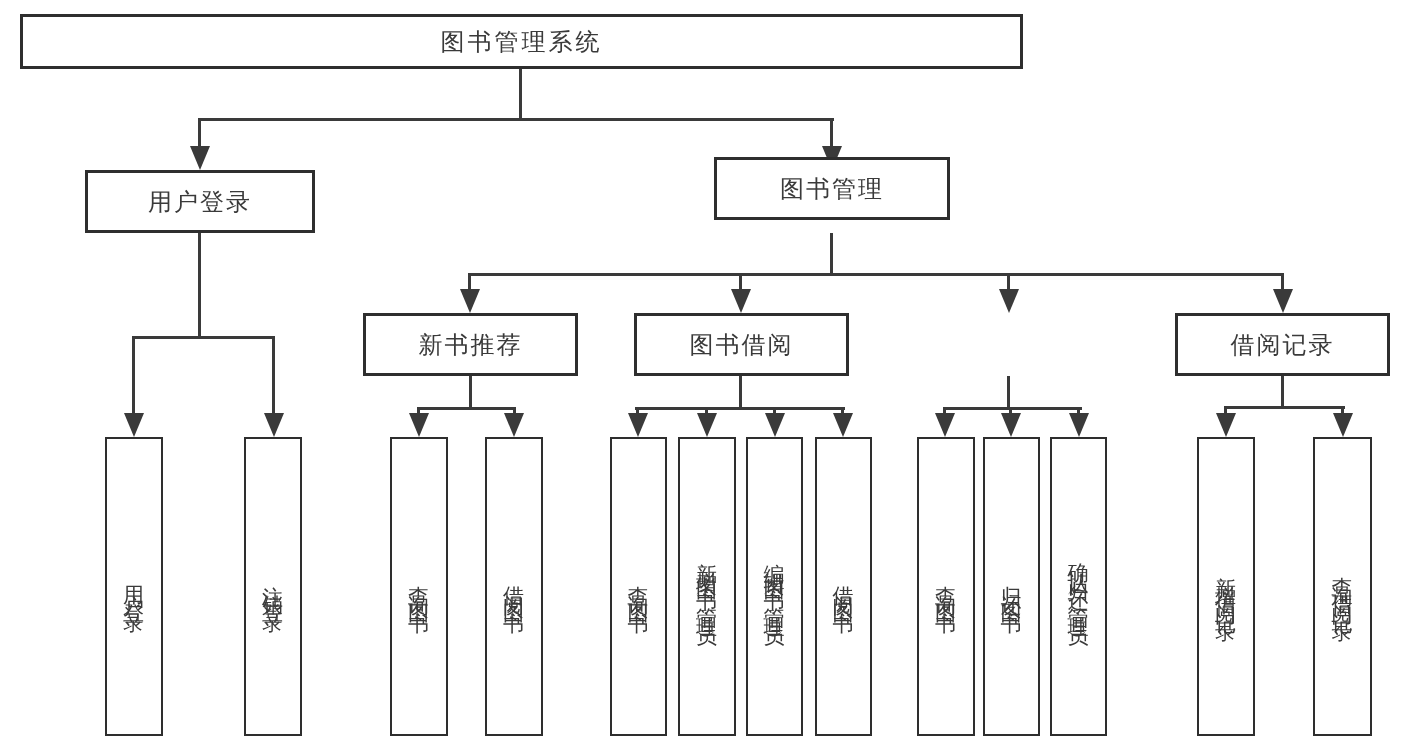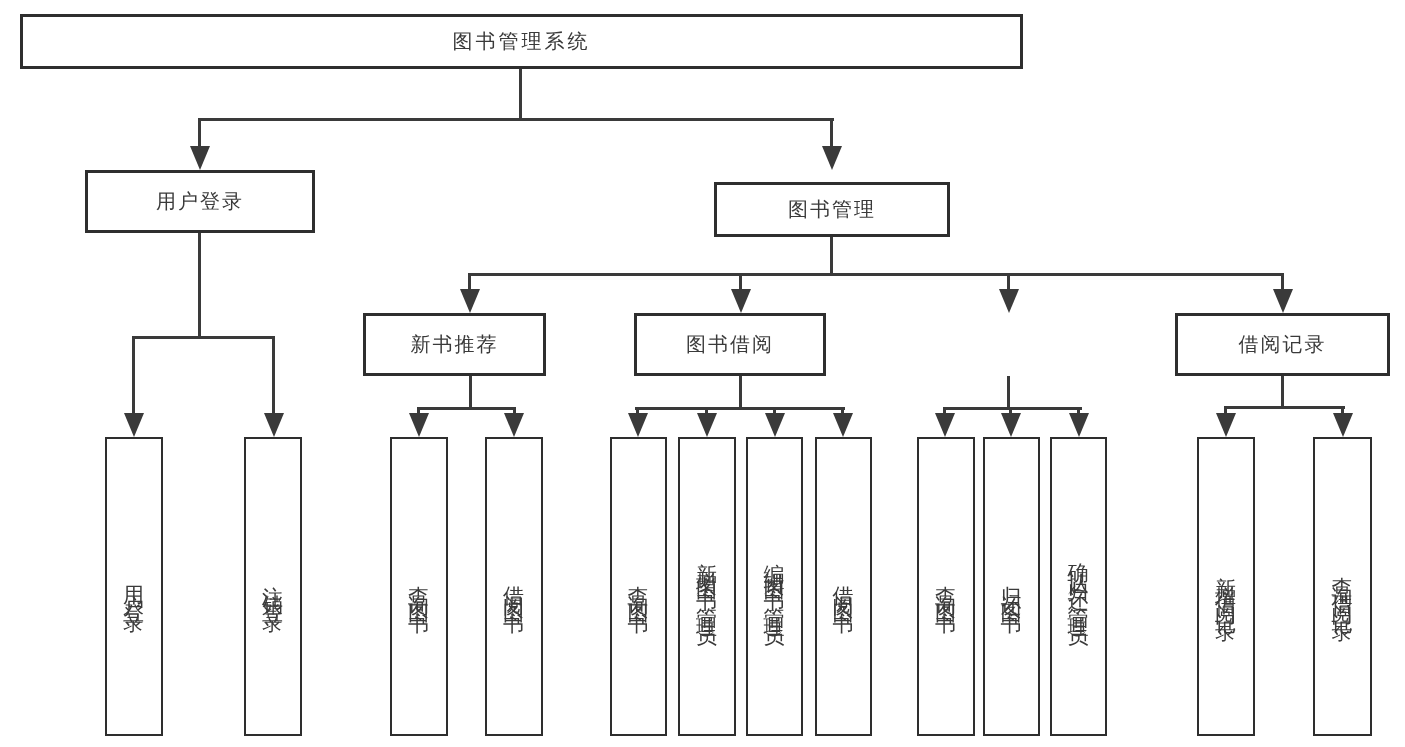--- a/index.html
+++ b/index.html
@@ -22,21 +22,21 @@
     border-top: 24px solid #3a3a3a;
   }
   
   .hbox {
     position: absolute;
     background: #ffffff;
     border: 3px solid #2e2e2e;
     box-sizing: border-box;
     display: flex; align-items: center; justify-content: center;
     color: #3a3a3a;
-    font-size: 20px;
+    font-size: 24px;
     letter-spacing: 2px;
     z-index: 2;
   }
   
   .vbox {
     position: absolute;
     top: 437px; height: 299px; width: 58px;
     background: #ffffff;
     border: 2px solid #2e2e2e;
     box-sizing: border-box;
@@ -75,21 +75,21 @@
   <div class="vl" style="left:519px;top:69px;height:49px"></div>
   <div class="hl" style="left:198px;top:118px;width:636px"></div>
   <div class="vl" style="left:198px;top:118px;height:30px"></div>
   <div class="arr" style="left:190px;top:146px"></div>
   <div class="vl" style="left:830px;top:118px;height:30px"></div>
   <div class="arr" style="left:822px;top:146px"></div>
 
   <div class="hbox" style="left:85px;top:170px;width:230px;height:63px">
     <span>用户登录</span>
   </div>
-  <div class="hbox" style="left:714px;top:182px;width:236px;height:55px">
+  <div class="hbox" style="left:714px;top:157px;width:236px;height:63px">
     <span>图书管理</span>
   </div>
 
   <div class="vl" style="left:198px;top:233px;height:103px"></div>
   <div class="hl" style="left:132px;top:336px;width:143px"></div>
   <div class="vl" style="left:132px;top:336px;height:79px"></div>
   <div class="arr" style="left:124px;top:413px"></div>
   <div class="vl" style="left:272px;top:336px;height:79px"></div>
   <div class="arr" style="left:264px;top:413px"></div>
 
@@ -97,24 +97,24 @@
   <div class="hl" style="left:468px;top:273px;width:816px"></div>
   <div class="vl" style="left:468px;top:273px;height:18px"></div>
   <div class="arr" style="left:460px;top:289px"></div>
   <div class="vl" style="left:739px;top:273px;height:18px"></div>
   <div class="arr" style="left:731px;top:289px"></div>
   <div class="vl" style="left:1007px;top:273px;height:18px"></div>
   <div class="arr" style="left:999px;top:289px"></div>
   <div class="vl" style="left:1281px;top:273px;height:18px"></div>
   <div class="arr" style="left:1273px;top:289px"></div>
 
-  <div class="hbox" style="left:363px;top:313px;width:183px;height:63px">
+  <div class="hbox" style="left:363px;top:313px;width:215px;height:63px">
     <span>新书推荐</span>
   </div>
-  <div class="hbox" style="left:634px;top:313px;width:192px;height:63px">
+  <div class="hbox" style="left:634px;top:313px;width:215px;height:63px">
     <span>图书借阅</span>
   </div>
   <div class="hbox" style="left:1175px;top:313px;width:215px;height:63px">
     <span>借阅记录</span>
   </div>
 
   <div class="vl" style="left:469px;top:376px;height:31px"></div>
   <div class="hl" style="left:417px;top:407px;width:99px"></div>
   <div class="vl" style="left:417px;top:407px;height:8px"></div>
   <div class="arr" style="left:409px;top:413px"></div>

